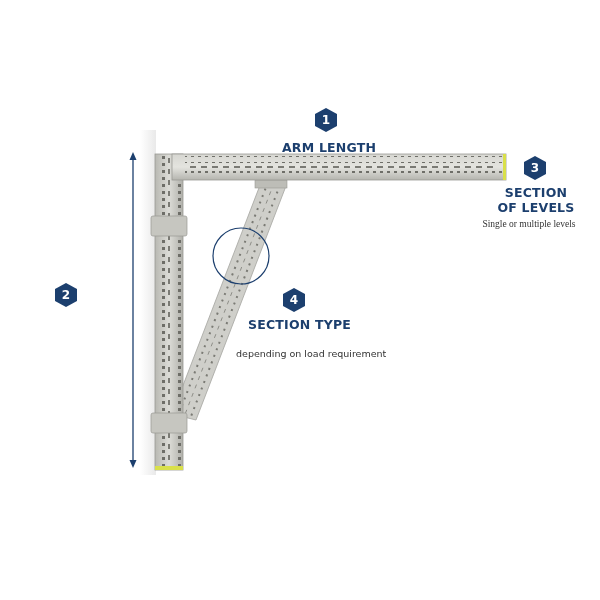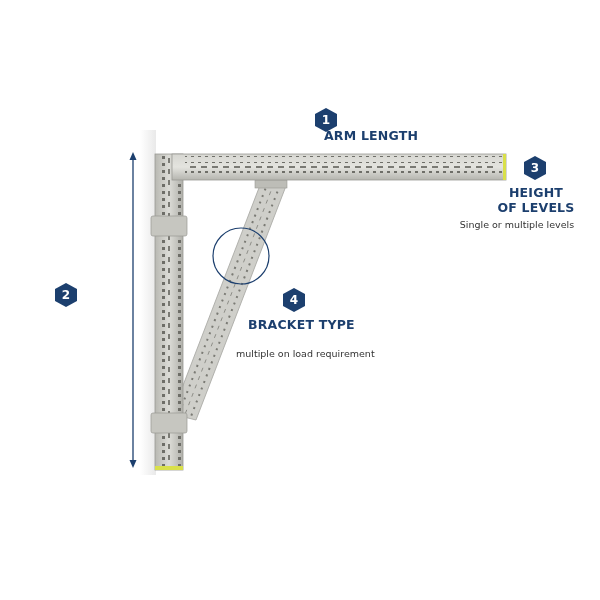--- a/index.html
+++ b/index.html
@@ -78,40 +78,40 @@
 
     <circle cx="241" cy="256" r="28" fill="none" stroke="#1c3f6e" stroke-width="1.2"></circle>
   </svg>
 
   <div class="hex" style="left:315px;top:108px;">
     <svg width="22" height="24" viewBox="0 0 22 24">
         <polygon points="11,0 22,6 22,18 11,24 0,18 0,6" fill="#1c3f6e"></polygon>
       </svg>
     <span>1</span>
   </div>
-  <div class="title" style="left:282px;top:128px;margin-left:42px;">ARM LENGTH</div>
+  <div class="title" style="left:282px;top:140px;">ARM LENGTH</div>
 
   <div class="hex" style="left:55px;top:283px;">
     <svg width="22" height="24" viewBox="0 0 22 24">
         <polygon points="11,0 22,6 22,18 11,24 0,18 0,6" fill="#1c3f6e"></polygon>
       </svg>
     <span>2</span>
   </div>
 
   <div class="hex" style="left:524px;top:156px;">
     <svg width="22" height="24" viewBox="0 0 22 24">
         <polygon points="11,0 22,6 22,18 11,24 0,18 0,6" fill="#1c3f6e"></polygon>
       </svg>
     <span>3</span>
   </div>
-  <div class="title" style="left:500px;top:185px;width:72px;text-align:center;">HEIGHT</div>
+  <div class="title" style="left:500px;top:185px;width:72px;text-align:center;">SECTION</div>
   <div class="title" style="left:494px;top:200px;width:84px;text-align:center;">OF LEVELS</div>
-  <div class="desc" style="left:454px;top:219px;width:126px;">Single or multiple levels</div>
+  <div class="desc" style="left:466px;top:219px;width:126px;font-family:Liberation Serif, serif;">Single or multiple levels</div>
 
   <div class="hex" style="left:283px;top:288px;">
     <svg width="22" height="24" viewBox="0 0 22 24">
         <polygon points="11,0 22,6 22,18 11,24 0,18 0,6" fill="#1c3f6e"></polygon>
       </svg>
     <span>4</span>
   </div>
-  <div class="title" style="left:248px;top:317px;">BRACKET TYPE</div>
-  <div class="desc" style="left:236px;top:348px;width:136px;">multiple on load requirement</div>
+  <div class="title" style="left:248px;top:317px;">SECTION TYPE</div>
+  <div class="desc" style="left:236px;top:348px;width:136px;">depending on load requirement</div>
 </div>
 
 </body></html>

